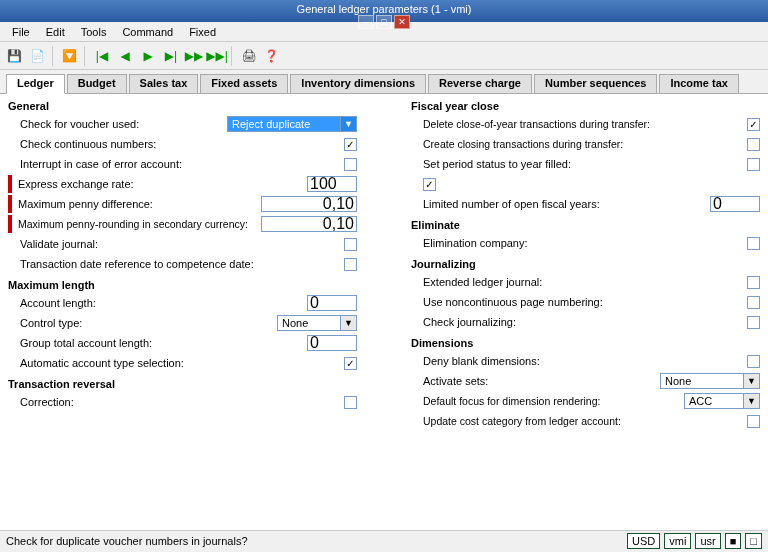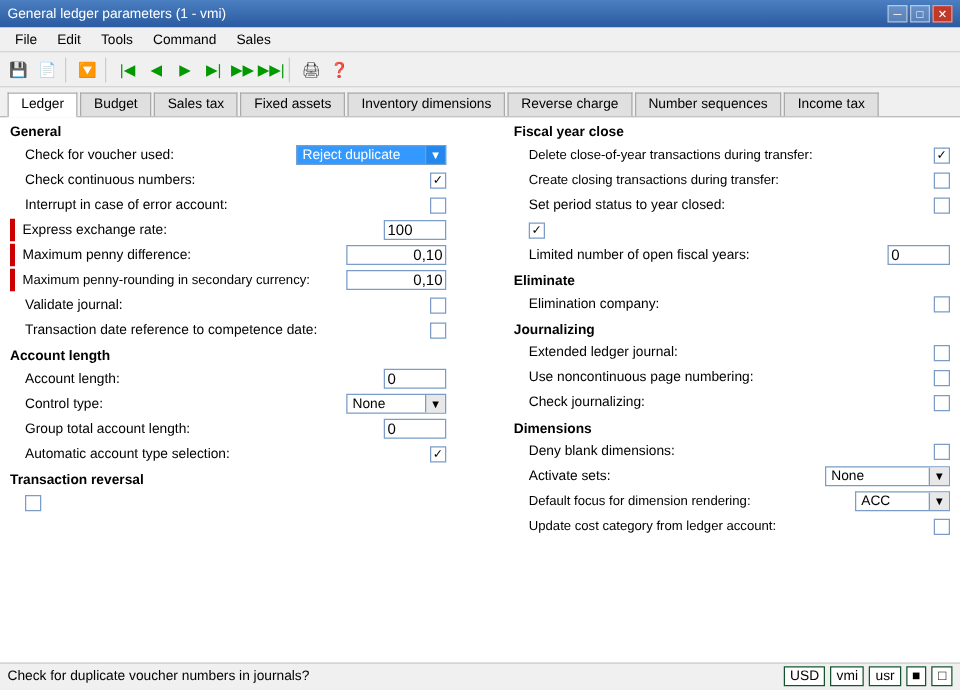--- a/index.html
+++ b/index.html
@@ -1,58 +1,58 @@
 <!DOCTYPE html>
 <html><head>
   <meta charset="utf-8">
   <style>
     * { box-sizing: border-box; margin: 0; padding: 0; }
     body { font-family: 'Segoe UI', Tahoma, sans-serif; font-size: 11px; background: #f0f0f0; width: 768px; height: 552px; overflow: hidden; }
     
     
-    .title-bar { background: linear-gradient(to bottom, #4a7fc1, #2a5aa0); color: white; padding: 3px 6px; display: flex; align-items: center; justify-content: space-between; height: 22px; }
+    .title-bar { background: linear-gradient(to bottom, #4a7fc1, #2a5aa0); color: white; padding: 3px 6px; display: flex; align-items: center; justify-content: space-between; height: 22px; flex-direction: column; }
     .title-bar-buttons { display: flex; gap: 2px; }
     .title-btn { width: 16px; height: 14px; font-size: 9px; display: flex; align-items: center; justify-content: center; cursor: pointer; border: 1px solid rgba(255,255,255,0.5); color: white; background: rgba(255,255,255,0.2); }
     .title-btn.close { background: #c0392b; }
     
     
     .menu-bar { background: #f0f0f0; border-bottom: 1px solid #ccc; padding: 2px 4px; display: flex; gap: 0; height: 20px; align-items: center; }
     .menu-item { padding: 1px 8px; font-size: 11px; cursor: pointer; color: #000; }
     
     
     .toolbar { background: #f0f0f0; border-bottom: 1px solid #ccc; padding: 2px 4px; display: flex; align-items: center; gap: 1px; height: 28px; }
     .tb-btn { width: 22px; height: 22px; background: transparent; border: 1px solid transparent; cursor: pointer; display: flex; align-items: center; justify-content: center; font-size: 12px; color: #333; }
     .tb-sep { width: 4px; height: 20px; border-left: 1px solid #ccc; margin: 0 2px; }
     
     
     .tab-bar { background: #f0f0f0; display: flex; border-bottom: 1px solid #aaa; padding: 4px 6px 0 6px; height: 24px; }
-    .tab { padding: 2px 10px; font-size: 11px; border: 1px solid #aaa; border-bottom: none; cursor: pointer; background: #e0e0e0; margin-right: 2px; color: #000; }
+    .tab { padding: 2px 10px; font-size: 11px; border: 1px solid #aaa; border-bottom: none; cursor: pointer; background: #e0e0e0; margin-right: 2px; color: #000; font-weight: bold; }
     .tab.active { background: white; border-bottom: 1px solid white; margin-bottom: -1px; }
     
     
     .main-content { background: white; padding: 6px 8px; height: calc(552px - 22px - 20px - 28px - 24px - 22px); overflow: hidden; }
     
     
     .columns { display: flex; gap: 10px; }
     .col-left { flex: 1; }
     .col-right { flex: 1; margin-left: 44px; }
     
     
     .section { margin-bottom: 6px; }
     .section-title { font-weight: bold; font-size: 11px; color: #000; margin-bottom: 3px; border-bottom: none; }
     
     
     .form-row { display: flex; align-items: center; margin-bottom: 2px; min-height: 18px; padding-left: 12px; }
     .form-label { flex: 1; font-size: 11px; color: #000; padding-right: 4px; }
     .form-control { display: flex; align-items: center; }
     
     
-    .input-text { height: 16px; font-size: 12px; border: 1px solid #7a9cc6; padding: 0 2px; background: white; }
+    .input-text { height: 16px; font-size: 16px; border: 1px solid #7a9cc6; padding: 0 2px; background: white; }
     .input-sm { width: 50px; }
-    .input-md { width: 80px; }
+    .input-md { width: 96px; }
     
     
     .checkbox { width: 13px; height: 13px; border: 1px solid #7a9cc6; background: white; display: flex; align-items: center; justify-content: center; cursor: pointer; }
     .checkbox.checked::after { content: '✓'; font-size: 10px; color: #000; }
     
     
     .select-box { height: 16px; font-size: 11px; border: 1px solid #7a9cc6; background: white; display: flex; align-items: center; cursor: pointer; }
     .select-box-text { padding: 0 4px; flex: 1; }
     .select-box-arrow { width: 16px; height: 14px; background: #e8e8e8; border-left: 1px solid #7a9cc6; display: flex; align-items: center; justify-content: center; font-size: 9px; }
     .select-blue { background: #3399ff; color: white; }
@@ -78,21 +78,21 @@
     <div class="title-btn">□</div>
     <div class="title-btn close">✕</div>
   </div>
 </div>
 
 <div class="menu-bar">
   <span class="menu-item">File</span>
   <span class="menu-item">Edit</span>
   <span class="menu-item">Tools</span>
   <span class="menu-item">Command</span>
-  <span class="menu-item">Sales</span>
+  <span class="menu-item">Fixed</span>
 </div>
 
 <div class="toolbar">
   <div class="tb-btn">💾</div>
   <div class="tb-btn">📄</div>
   <div class="tb-sep"></div>
   <div class="tb-btn">🔽</div>
   <div class="tb-sep"></div>
   <div class="tb-btn" style="color:#009900;">|◀</div>
   <div class="tb-btn" style="color:#009900;">◀</div>
@@ -120,21 +120,21 @@
   <div class="columns">
 
     <div class="col-left">
 
       <div class="section">
         <div class="section-title">General</div>
 
         <div class="form-row">
           <span class="form-label">Check for voucher used:</span>
           <div class="form-control">
-            <div class="select-box select-blue" style="width:120px;">
+            <div class="select-box select-blue" style="width:130px;">
               <span class="select-box-text">Reject duplicate</span>
               <div class="select-box-arrow">▼</div>
             </div>
           </div>
         </div>
 
         <div class="form-row">
           <span class="form-label">Check continuous numbers:</span>
           <div class="form-control">
             <div class="checkbox checked"></div>
@@ -181,21 +181,21 @@
 
         <div class="form-row">
           <span class="form-label">Transaction date reference to competence date:</span>
           <div class="form-control">
             <div class="checkbox"></div>
           </div>
         </div>
       </div>
 
       <div class="section">
-        <div class="section-title">Account length</div>
+        <div class="section-title">Maximum length</div>
 
         <div class="form-row">
           <span class="form-label">Account length:</span>
           <div class="form-control">
             <input class="input-text input-sm" value="0" style="">
           </div>
         </div>
 
         <div class="form-row">
           <span class="form-label">Control type:</span>
@@ -219,20 +219,21 @@
           <div class="form-control">
             <div class="checkbox checked"></div>
           </div>
         </div>
       </div>
 
       <div class="section">
         <div class="section-title">Transaction reversal</div>
 
         <div class="form-row">
+          <span class="form-label">Correction:</span>
           <div class="form-control">
             <div class="checkbox"></div>
           </div>
         </div>
       </div>
     </div>
 
     <div class="col-right">
 
       <div class="section">
@@ -246,21 +247,21 @@
         </div>
 
         <div class="form-row">
           <span class="form-label" style="font-size:10.5px;">Create closing transactions during transfer:</span>
           <div class="form-control">
             <div class="checkbox"></div>
           </div>
         </div>
 
         <div class="form-row">
-          <span class="form-label">Set period status to year closed:</span>
+          <span class="form-label">Set period status to year filled:</span>
           <div class="form-control">
             <div class="checkbox"></div>
           </div>
         </div>
 
         <div class="form-row">
           <div class="form-control">
             <div class="checkbox checked"></div>
           </div>
         </div>

